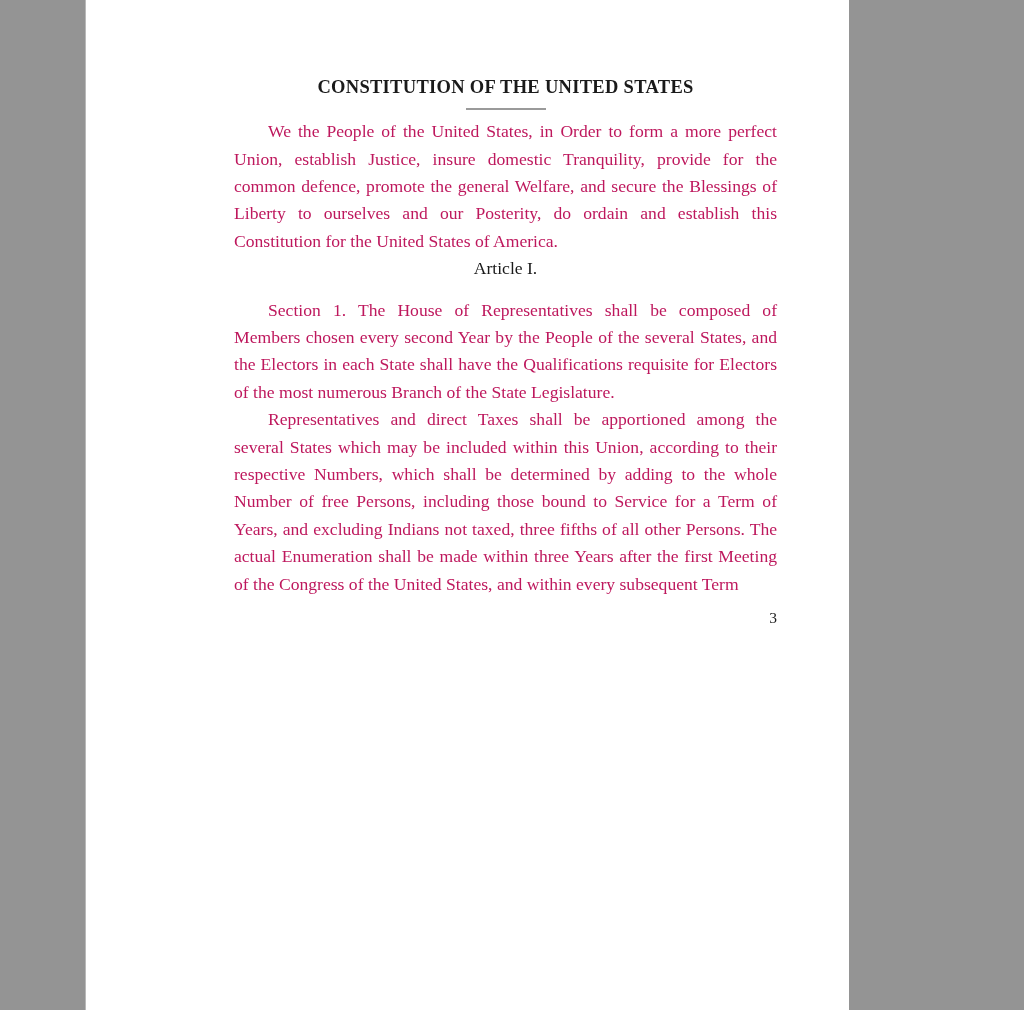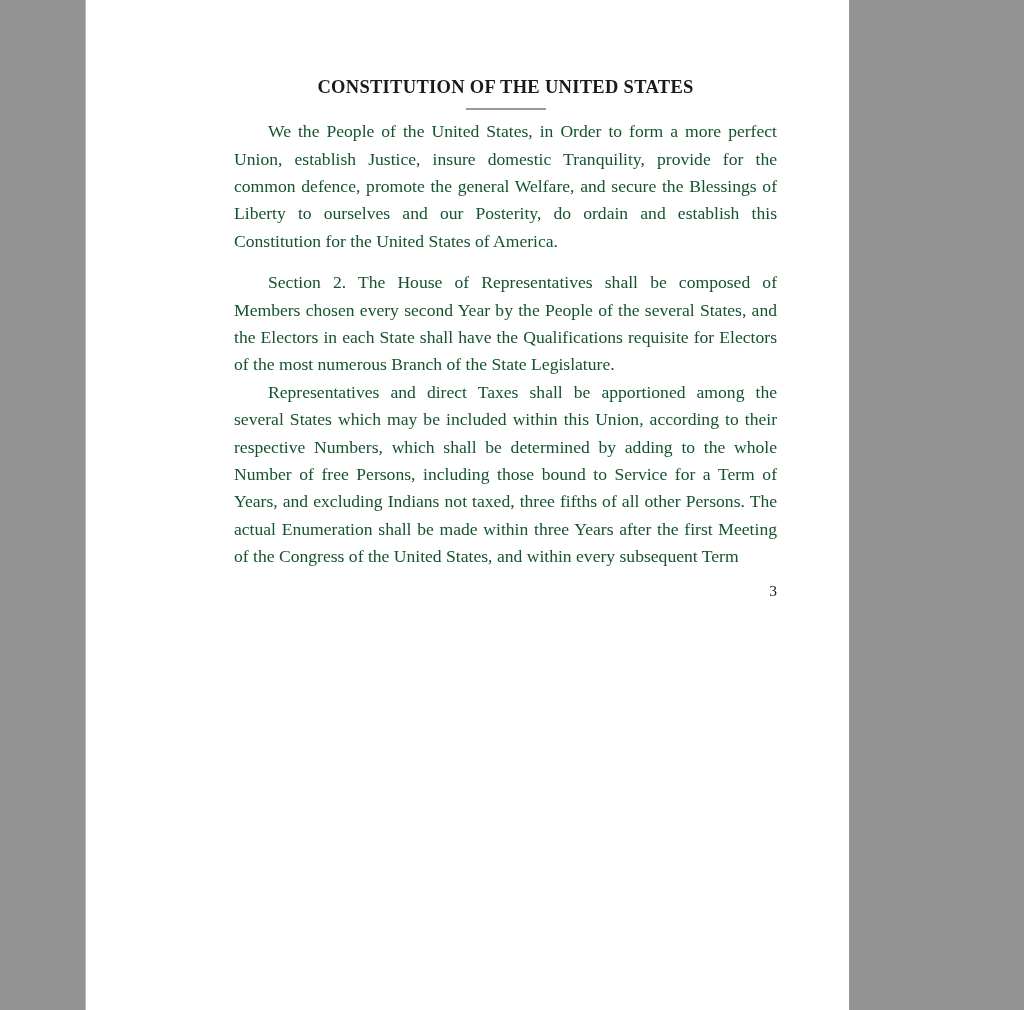--- a/index.html
+++ b/index.html
@@ -54,21 +54,21 @@
   .title-rule {
     width: 80px;
     height: 0;
     border-top: 2px solid #9a9a9a;
     margin: 9px auto 8px auto;
   }
 
   .para {
     font-size: 17.6px;
     line-height: 27.4px;
-    color: #14532d;
+    color: #be185d;
     text-align: justify;
     text-justify: inter-word;
     margin: 0;
     text-indent: 34px;
     -webkit-hyphens: none;
     hyphens: none;
   }
 
   .para.gap-before {
     margin-top: 14px;
@@ -100,23 +100,24 @@
   <div id="page-sheet">
 
     <div id="page-body">
 
       <h1 class="doc-title">CONSTITUTION OF THE UNITED STATES</h1>
 
       <div class="title-rule"></div>
 
       <p class="para">We the People of the United States, in Order to form a more perfect Union, establish Justice, insure domestic Tranquility, provide for the common defence, promote the general Welfare, and secure the Blessings of Liberty to ourselves and our Posterity, do ordain and establish this Constitution for the United States of America.</p>
 
+      <p class="centered-heading">Article I.</p>
 
 
-      <p class="para gap-before">Section 2. The House of Representatives shall be composed of Members chosen every second Year by the People of the several States, and the Electors in each State shall have the Qualifications requisite for Electors of the most numerous Branch of the State Legislature.</p>
+      <p class="para gap-before">Section 1. The House of Representatives shall be composed of Members chosen every second Year by the People of the several States, and the Electors in each State shall have the Qualifications requisite for Electors of the most numerous Branch of the State Legislature.</p>
 
 
       <p class="para">Representatives and direct Taxes shall be apportioned among the several States which may be included within this Union, according to their respective Numbers, which shall be determined by adding to the whole Number of free Persons, including those bound to Service for a Term of Years, and excluding Indians not taxed, three fifths of all other Persons. The actual Enumeration shall be made within three Years after the first Meeting of the Congress of the United States, and within every subsequent Term</p>
 
       <p class="folio">3</p>
 
     </div>
   </div>
 </div>
 

